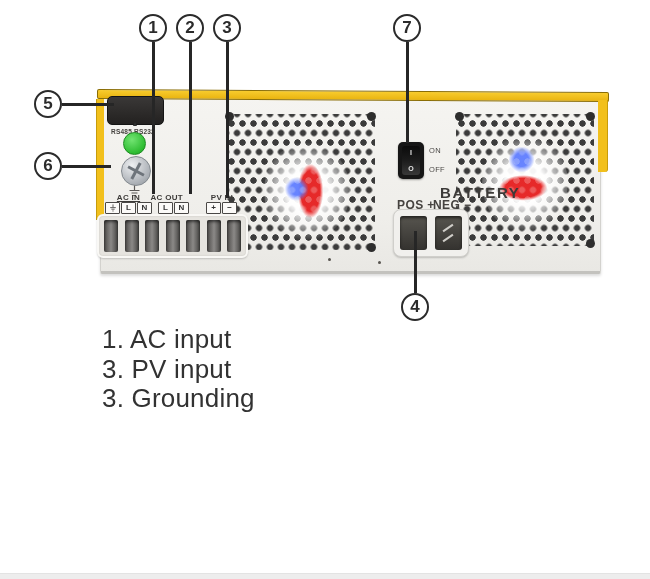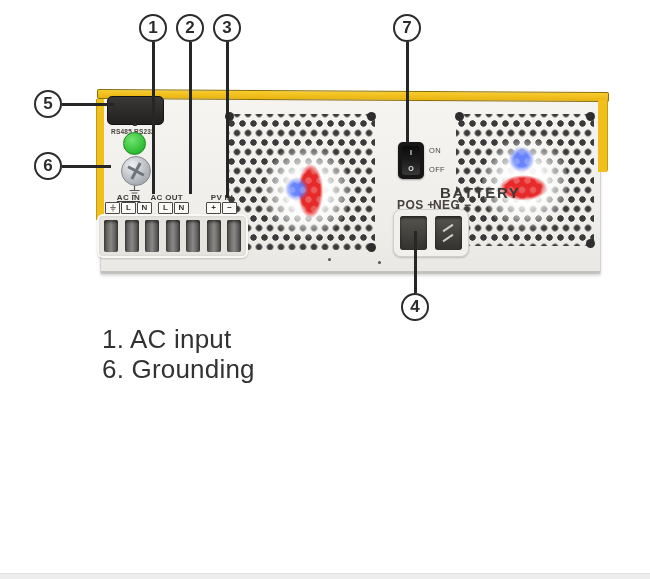--- a/index.html
+++ b/index.html
@@ -225,17 +225,18 @@
   <div class="co" style="left:139px; top:14px;">1</div>
   <div class="co" style="left:176px; top:14px;">2</div>
   <div class="co" style="left:213px; top:14px;">3</div>
   <div class="co" style="left:393px; top:14px;">7</div>
   <div class="co" style="left:34px;  top:90px;">5</div>
   <div class="co" style="left:34px;  top:152px;">6</div>
   <div class="co" style="left:401px; top:293px;">4</div>
 
   <div class="legend">
     <div class="row">1. AC input</div>
-    <div class="row">6. Grounding</div>
+    <div class="row">3. PV input</div>
+    <div class="row">3. Grounding</div>
   </div>
 
   <div class="footer-line"></div>
 </div>
 
 </body></html>

